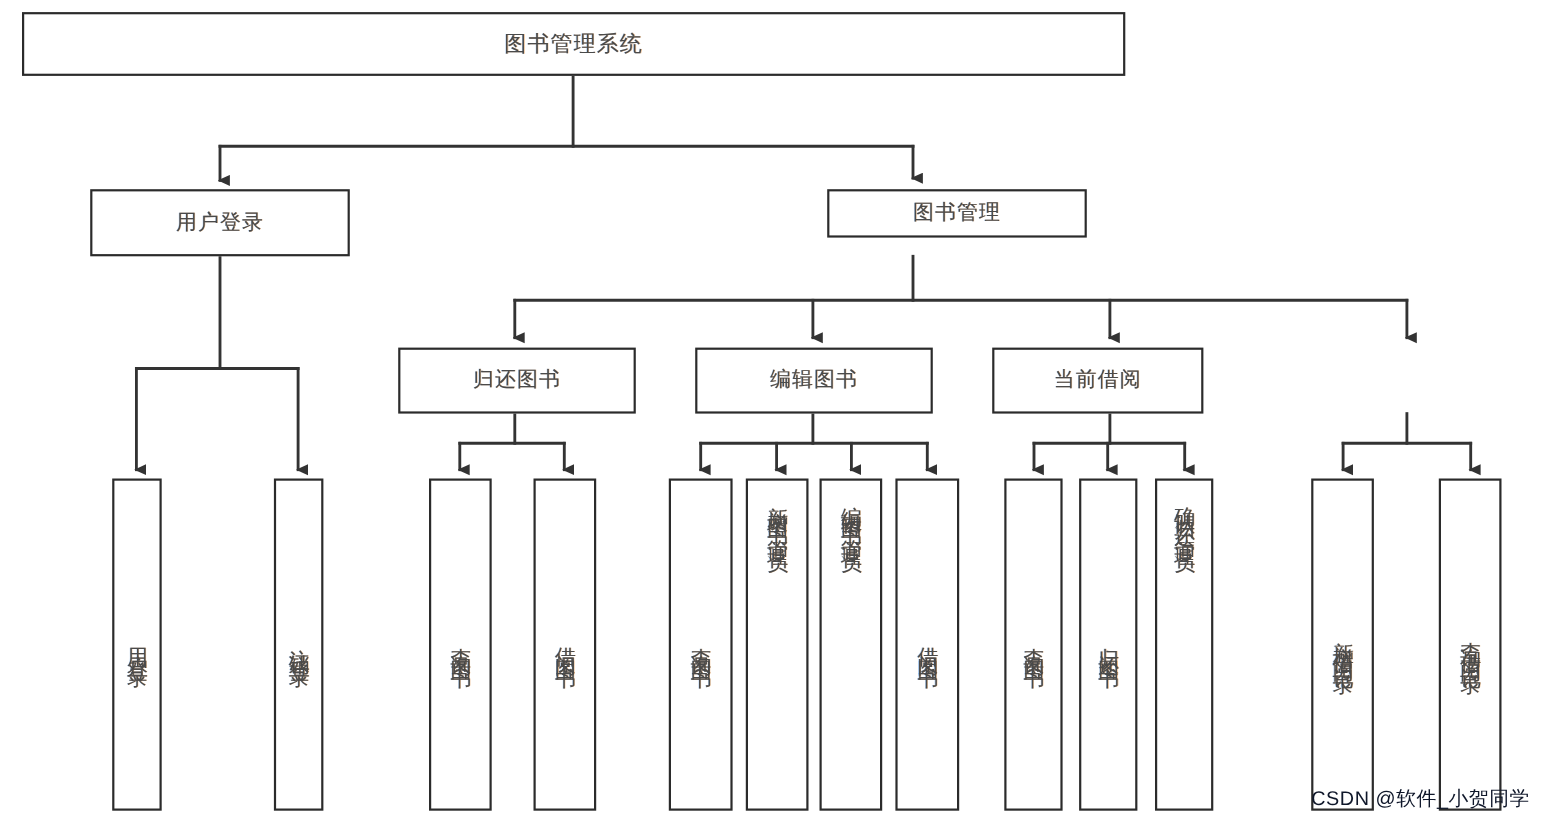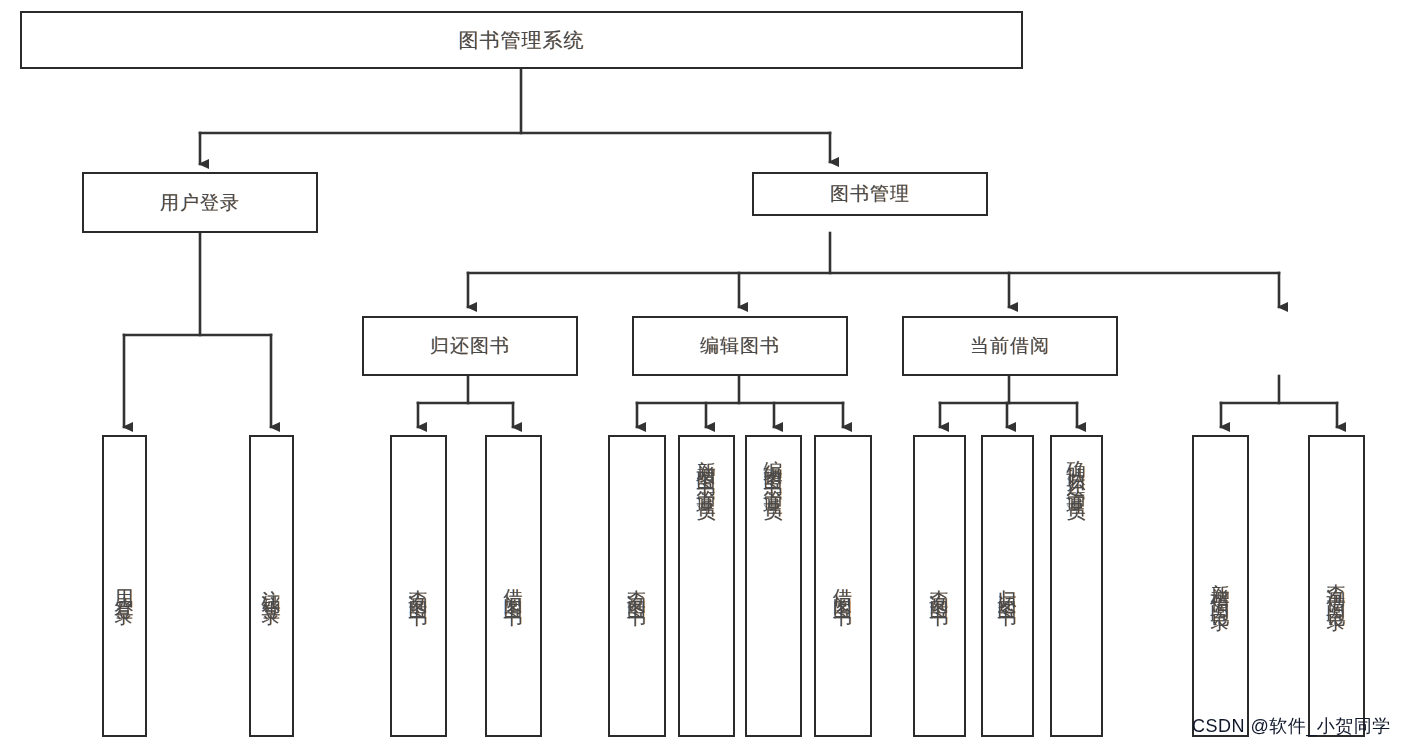--- a/index.html
+++ b/index.html
@@ -125,21 +125,21 @@
   <div class="node" style="left:752px;top:172px;width:236px;height:44px;">
     <span class="label">图书管理</span>
   </div>
 
   <div class="node" style="left:362px;top:316px;width:216px;height:60px;">
     <span class="label">归还图书</span>
   </div>
   <div class="node" style="left:632px;top:316px;width:216px;height:60px;">
     <span class="label">编辑图书</span>
   </div>
-  <div class="node" style="left:902px;top:316px;width:216px;height:60px;">
+  <div class="node" style="left:902px;top:316px;width:192px;height:60px;">
     <span class="label">当前借阅</span>
   </div>
 
   <div class="node leaf center-text" style="left:102px;top:435px;width:45px;height:302px;">
     <span class="label">用户登录</span>
   </div>
   <div class="node leaf center-text" style="left:249px;top:435px;width:45px;height:302px;">
     <span class="label">注销登录</span>
   </div>
 

